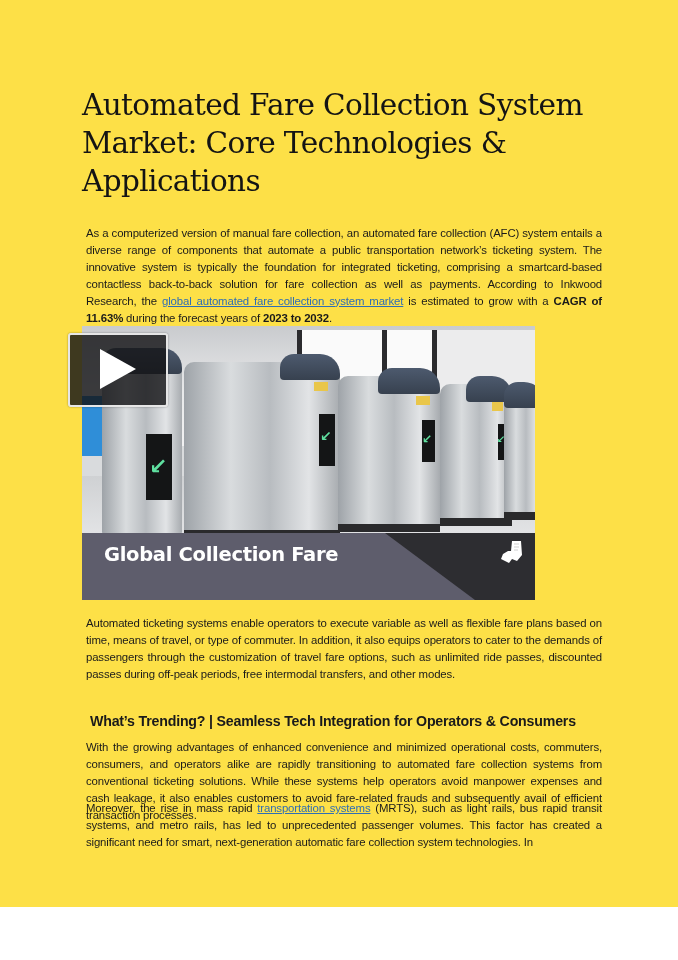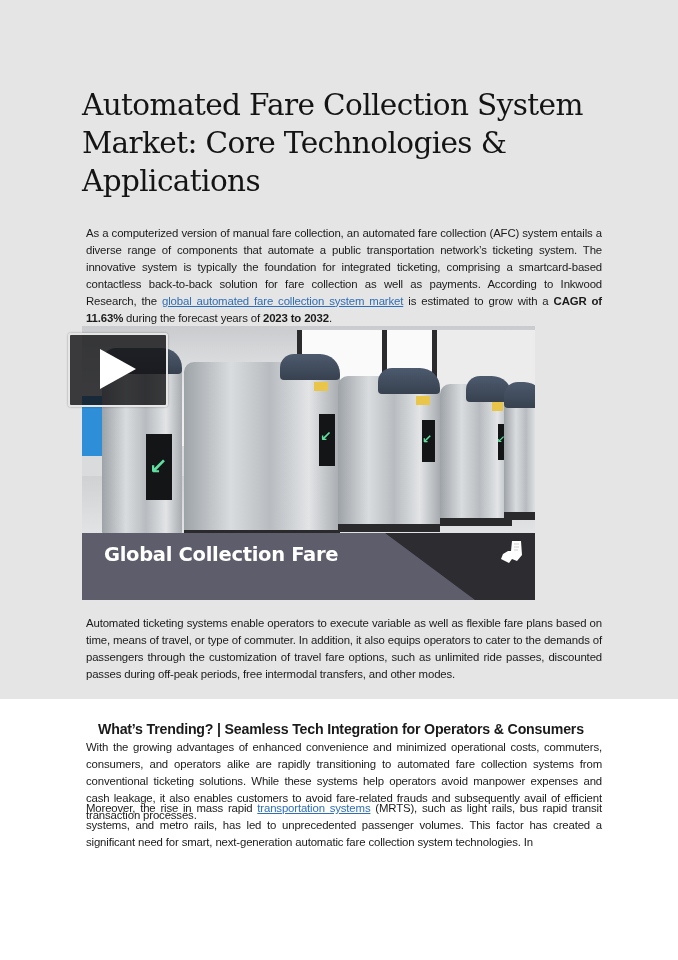--- a/index.html
+++ b/index.html
@@ -1,35 +1,35 @@
 <!DOCTYPE html>
 <html><head>
   <meta charset="utf-8">
   <style>
     html, body { margin: 0; padding: 0; background: #ffffff; }
     body { width: 678px; height: 960px; position: relative; overflow: hidden; color: #1a1a1a; }
-    .page { position: absolute; left: 0; top: 0; width: 678px; height: 699px; background: #e5e5e5; }
+    .page { position: absolute; left: 0; top: 0; width: 678px; height: 907px; background: #fde047; }
     .title {
       position: absolute; left: 82px; top: 86px; width: 520px;
       font-family: "DejaVu Serif", "Liberation Serif", serif;
       font-size: 29.5px; line-height: 38px; font-weight: normal; color: #141414;
       letter-spacing: -0.6px; margin: 0;
     }
     .para {
       position: absolute; left: 82px; width: 516px;
       font-family: "Liberation Sans", "DejaVu Sans", sans-serif;
       font-size: 11.4px; line-height: 16.9px; text-align: justify; color: #1a1a1a; margin: 4px;
       letter-spacing: -0.15px;
     }
     .para b { font-weight: bold; }
     .link { color: #2f6eb5; text-decoration: underline; cursor: pointer; }
     .h2 {
       position: absolute; left: 82px; top: 705px; width: 520px;
       font-family: "Liberation Sans", "DejaVu Sans", sans-serif;
-      font-size: 14.2px; font-weight: bold; color: #1a1a1a; margin: 16px; letter-spacing: -0.2px;
+      font-size: 14.2px; font-weight: bold; color: #1a1a1a; margin: 8px; letter-spacing: -0.2px;
     }
     
     .hero {
       position: absolute; left: 82px; top: 326px; width: 453px; height: 274px;
       overflow: hidden; background: #d9dbdd;
     }
     .hero .wall { position: absolute; left: 0; top: 0; width: 100%; height: 120px;
       background: linear-gradient(180deg, #c9cbce 0%, #e8e9ea 55%, #f1f1f2 100%); }
     .hero .window { position: absolute; top: 4px; height: 70px; background: #fafafa; border-left: 5px solid #2b2b2e; }
     .hero .floor { position: absolute; left: 0; top: 150px; width: 100%; height: 60px;

